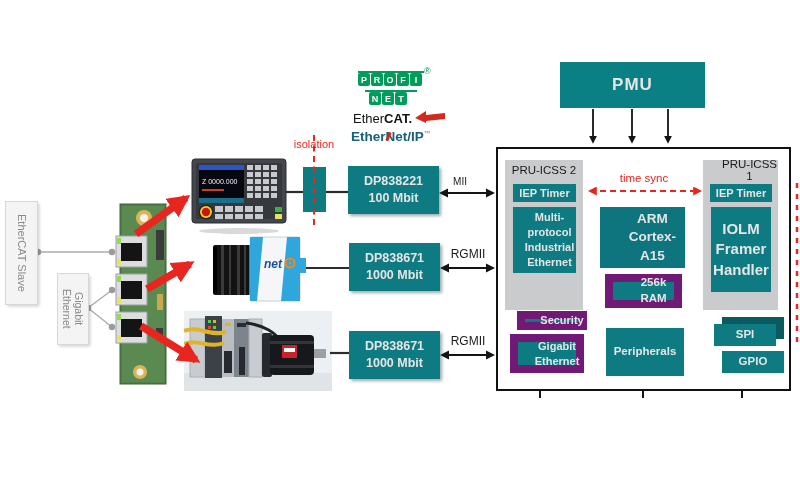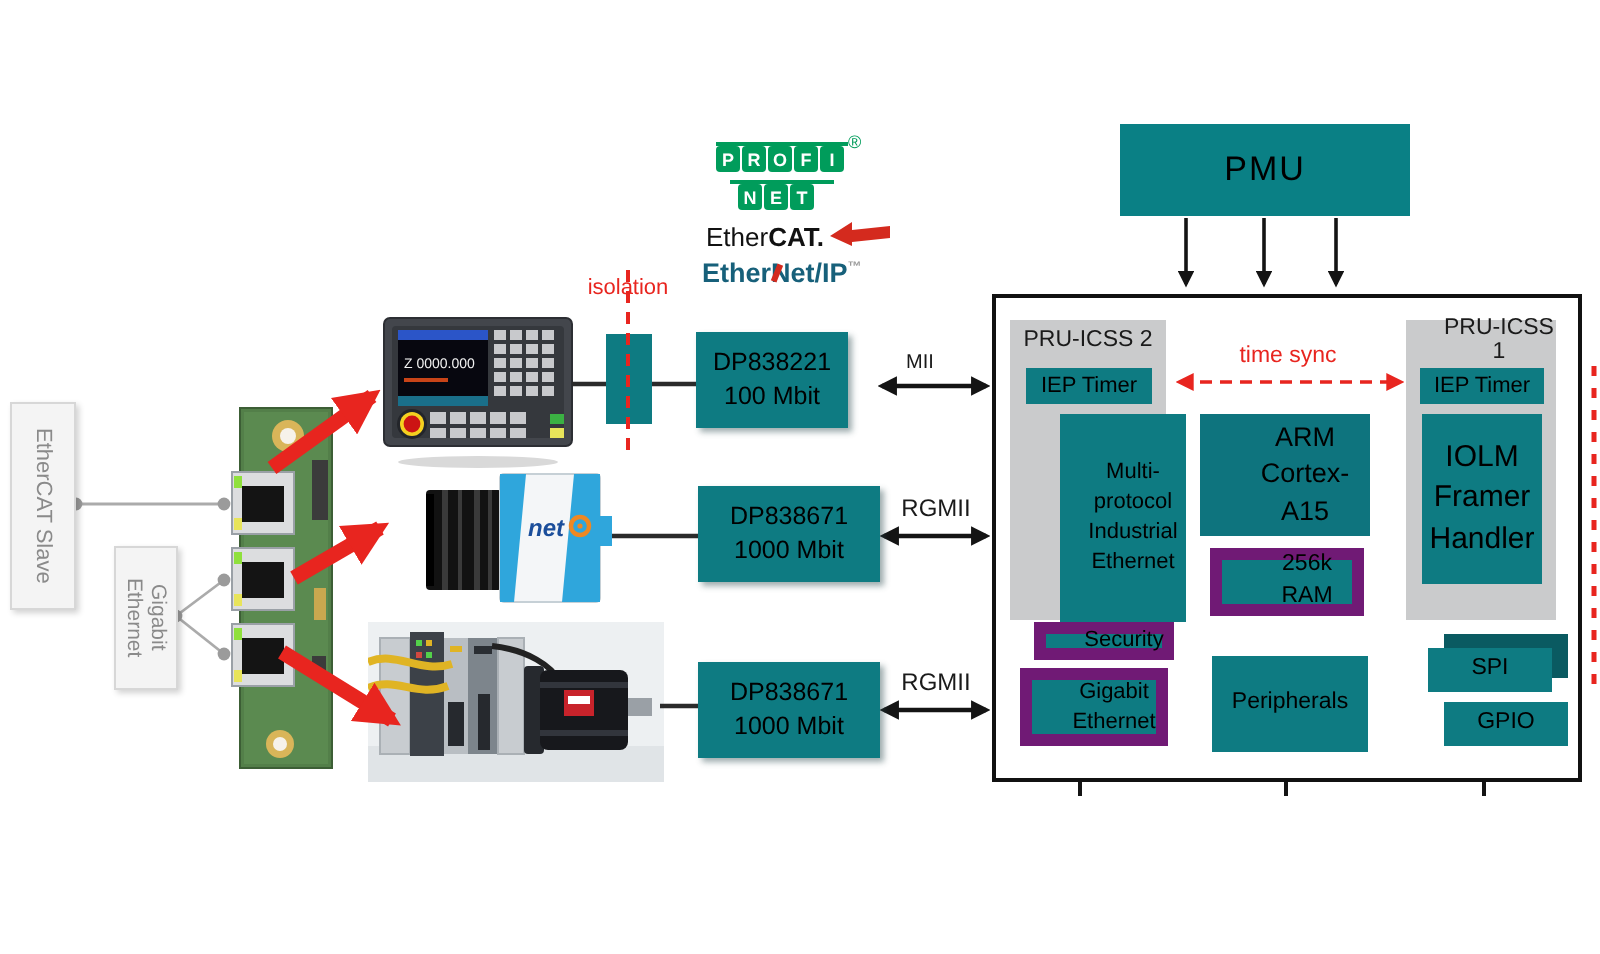--- a/index.html
+++ b/index.html
@@ -1,22 +1,22 @@
 <!DOCTYPE html>
 <html><head>
 <meta charset="utf-8">
 <style>
   html,body{margin:0;padding:0;}
   body{width:800px;height:477px;position:relative;background:#fff;overflow:hidden;
        font-family:"Liberation Sans","DejaVu Sans",sans-serif;}
   .abs{position:absolute;box-sizing:border-box;}
-  .teal{background:#0E7B82;color:#000000;display:flex;align-items:center;justify-content:center;
-        text-align:center;line-height:1.35;}
+  .teal{background:#0E7B82;color:#e5e5e5;display:flex;align-items:center;justify-content:center;
+        text-align:center;line-height:1.35;font-weight:bold;}
   .shadow{box-shadow:2px 2px 3px rgba(40,70,75,.45);}
-  .bordered{border:6px solid #701a75;padding-left:20px;}
+  .bordered{border:8px solid #701a75;padding-left:20px;}
   .graybox{background:#CACBCC;}
   .preline{white-space:pre-line;}
   .blktxt{color:#1a1a1a;}
   .redtxt{color:#E8251F;}
   .ctr{display:flex;align-items:center;justify-content:center;text-align:center;}
   .vwrap{writing-mode:vertical-rl;}
   .panel-label{background:#f4f4f4;border:1px solid #d7d7d7;box-shadow:1.5px 1.5px 3px rgba(0,0,0,.18);
         color:#8a8a8a;}
   .pf-row{display:flex;gap:1px;align-items:center;}
   .pf-cell{display:inline-flex;width:12px;height:13px;background:#009C5B;color:#fff;
@@ -246,21 +246,21 @@
 </div>
 
 <div class="abs z3" style="left:351px;top:129px;width:110px;height:18px;font-size:13.5px;font-weight:800;color:#17607A;">
   <span>EtherNet/IP</span><sup style="font-size:7px;color:#999;">™</sup>
   <div style="position:absolute;left:36px;top:3px;width:3px;height:9px;background:#D42A1E;transform:rotate(22deg);"></div>
 </div>
 
 <div class="abs z3 teal" style="left:303px;top:167px;width:23px;height:45px;"></div>
 <div class="abs z6 redtxt ctr" style="left:288px;top:118px;width:52px;height:14px;font-size:11px;margin-top:19px;">isolation</div>
 
-<div class="abs z3 teal shadow" style="left:348px;top:166px;width:76px;height:48px;font-size:12.5px;">
+<div class="abs z3 teal shadow" style="left:348px;top:166px;width:91px;height:48px;font-size:12.5px;">
   <div>
       <div>DP838221</div>
        <div>100 Mbit</div>
     </div>
 </div>
 <div class="abs z3 teal shadow" style="left:349px;top:243px;width:91px;height:48px;font-size:12.5px;">
   <div>
       <div>DP838671</div>
        <div>1000 Mbit</div>
     </div>
@@ -276,21 +276,21 @@
 <div class="abs z4 blktxt ctr" style="left:444px;top:247px;width:48px;height:14px;font-size:12px;">RGMII</div>
 <div class="abs z4 blktxt ctr" style="left:444px;top:334px;width:48px;height:14px;font-size:12px;">RGMII</div>
 
 <div class="abs z3 teal" style="left:560px;top:62px;width:145px;height:46px;font-size:17px;letter-spacing:1px;background:#0A8085;">PMU</div>
 
 <div class="abs z3" style="left:496px;top:147px;width:295px;height:244px;border:2px solid #111;background:#fff;"></div>
 
 <div class="abs z4 graybox" style="left:505px;top:160px;width:78px;height:150px;"></div>
 <div class="abs z5 blktxt ctr" style="left:505px;top:163px;width:78px;height:14px;font-size:11.5px;">PRU-ICSS 2</div>
 <div class="abs z5 teal" style="left:513px;top:184px;width:63px;height:18px;font-size:11px;">IEP Timer</div>
-<div class="abs z5 teal preline" style="left:530px;top:207px;width:63px;height:104px;font-size:11px;padding-left:10px;">Multi-
+<div class="abs z5 teal preline" style="left:513px;top:207px;width:63px;height:66px;font-size:11px;padding-left:10px;">Multi-
 protocol
 Industrial
 Ethernet</div>
 
 <div class="abs z4 graybox" style="left:703px;top:160px;width:75px;height:150px;"></div>
 <div class="abs z5 blktxt ctr" style="left:703px;top:163px;width:75px;height:14px;font-size:11.5px;padding-left:18px;">PRU-ICSS 1</div>
 <div class="abs z5 teal" style="left:710px;top:184px;width:62px;height:18px;font-size:11px;">IEP Timer</div>
 <div class="abs z5 teal preline" style="left:711px;top:207px;width:60px;height:85px;font-size:15px;">IOLM
 Framer
 Handler</div>

